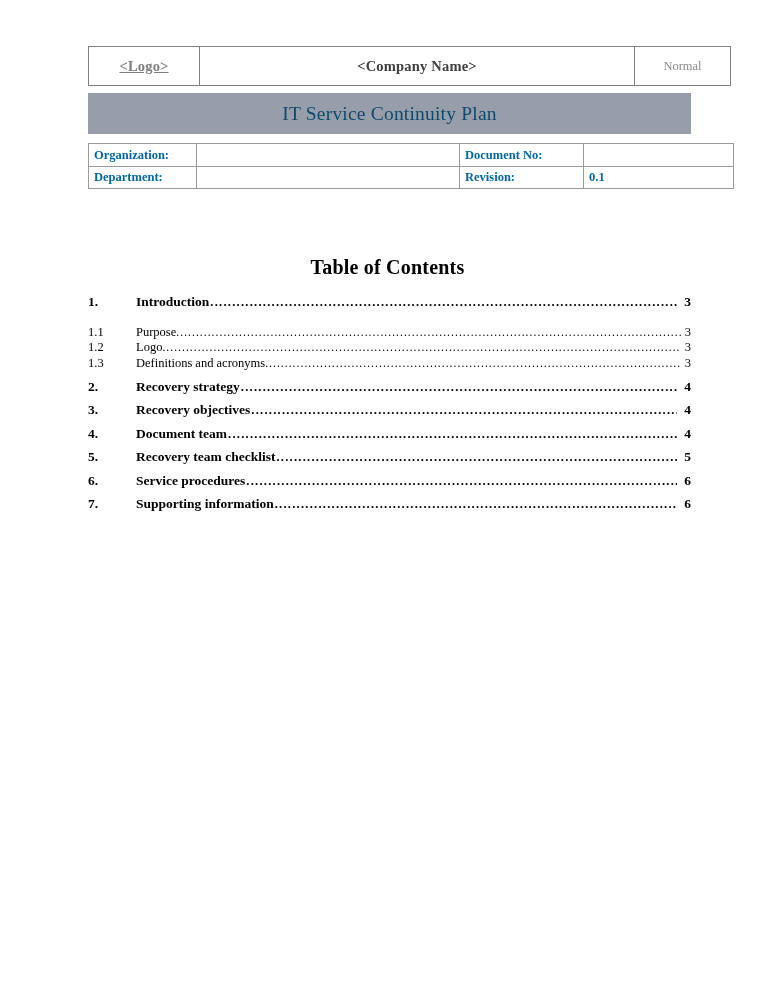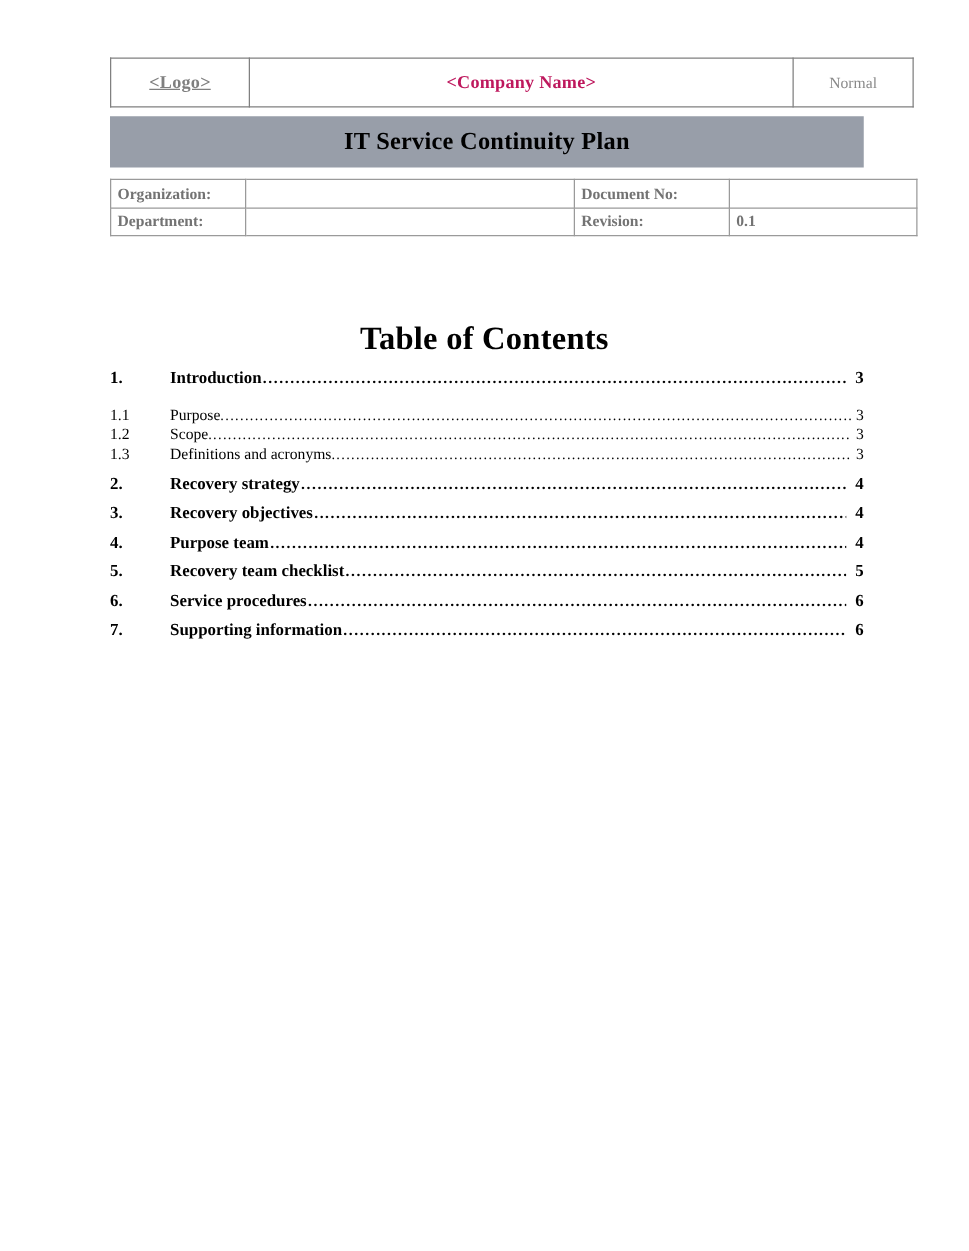--- a/index.html
+++ b/index.html
@@ -46,21 +46,21 @@
     font-size: 14.5px;
     color: #7f7f7f;
     letter-spacing: 0.2px;
     text-decoration: underline;
   }
   .cell-company {
     width: 422px;
     text-align: center;
     font-weight: bold;
     font-size: 14.5px;
-    color: #be185d;
+    color: #404040;
     letter-spacing: 0.2px;
   }
   .cell-normal {
     width: 83px;
     text-align: center;
     font-weight: normal;
     font-size: 12.5px;
     color: #8a8a8a;
     margin-top: 32px;
   }
@@ -71,59 +71,59 @@
     left: 88px;
     top: 93px;
     width: 603px;
     height: 41px;
     background: #989ea9;
     display: flex;
     align-items: center;
     justify-content: center;
   }
   .title-banner .title-text {
-    color: #000000;
-    font-weight: bold;
+    color: #0c4a6e;
+    font-weight: normal;
     font-size: 19.5px;
     letter-spacing: 0.2px;
   }
 
   
   .meta-table {
     position: absolute;
     left: 88px;
     top: 143px;
     width: 603px;
     border-collapse: collapse;
     table-layout: fixed;
   }
   .meta-table td {
     border: 1px solid #9a9a9a;
     height: 21.5px;
     padding: 0 5px;
     vertical-align: middle;
     font-weight: bold;
     font-size: 12.5px;
-    color: #737373;
+    color: #0369a1;
     line-height: 1;
   }
   .meta-label-left  { width: 97px; }
   .meta-value-left  { width: 252px; }
   .meta-label-right { width: 113px; }
   .meta-value-right { width: 139px; }
 
   
   .toc-heading {
     position: absolute;
     left: 0;
     top: 256px;
     width: 775px;
     text-align: center;
     font-weight: bold;
-    font-size: 26px;
+    font-size: 20px;
     color: #000000;
     letter-spacing: 0.2px;
   }
 
   .toc {
     position: absolute;
     left: 88px;
     top: 294px;
     width: 603px;
   }
@@ -227,21 +227,21 @@
       </div>
       <div class="spacer-2"></div>
       <div class="toc-row lvl2">
         <span class="toc-num">1.1</span>
         <span class="toc-title">Purpose</span>
         <span class="toc-leader">................................................................................................................................................................................................................................................................................................................................................................................................................</span>
         <span class="toc-page">3</span>
       </div>
       <div class="toc-row lvl2">
         <span class="toc-num">1.2</span>
-        <span class="toc-title">Scope</span>
+        <span class="toc-title">Logo</span>
         <span class="toc-leader">................................................................................................................................................................................................................................................................................................................................................................................................................</span>
         <span class="toc-page">3</span>
       </div>
       <div class="toc-row lvl2">
         <span class="toc-num">1.3</span>
         <span class="toc-title">Definitions and acronyms</span>
         <span class="toc-leader">................................................................................................................................................................................................................................................................................................................................................................................................................</span>
         <span class="toc-page">3</span>
       </div>
       <div class="spacer-1"></div>
@@ -252,21 +252,21 @@
         <span class="toc-page">4</span>
       </div>
       <div class="toc-row lvl1">
         <span class="toc-num">3.</span>
         <span class="toc-title">Recovery objectives</span>
         <span class="toc-leader">................................................................................................................................................................................................................................................................................................................................................................................................................</span>
         <span class="toc-page">4</span>
       </div>
       <div class="toc-row lvl1">
         <span class="toc-num">4.</span>
-        <span class="toc-title">Purpose team</span>
+        <span class="toc-title">Document team</span>
         <span class="toc-leader">................................................................................................................................................................................................................................................................................................................................................................................................................</span>
         <span class="toc-page">4</span>
       </div>
       <div class="toc-row lvl1">
         <span class="toc-num">5.</span>
         <span class="toc-title">Recovery team checklist</span>
         <span class="toc-leader">................................................................................................................................................................................................................................................................................................................................................................................................................</span>
         <span class="toc-page">5</span>
       </div>
       <div class="toc-row lvl1">

